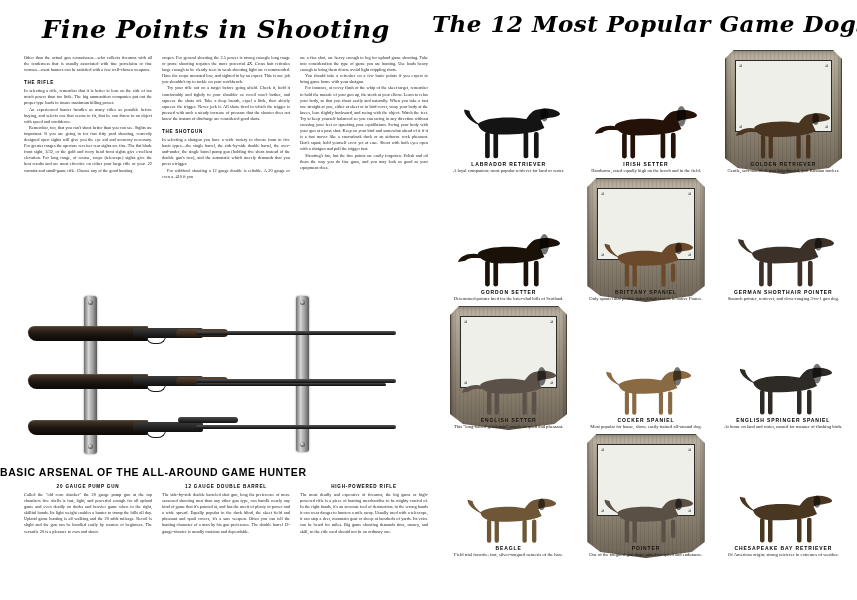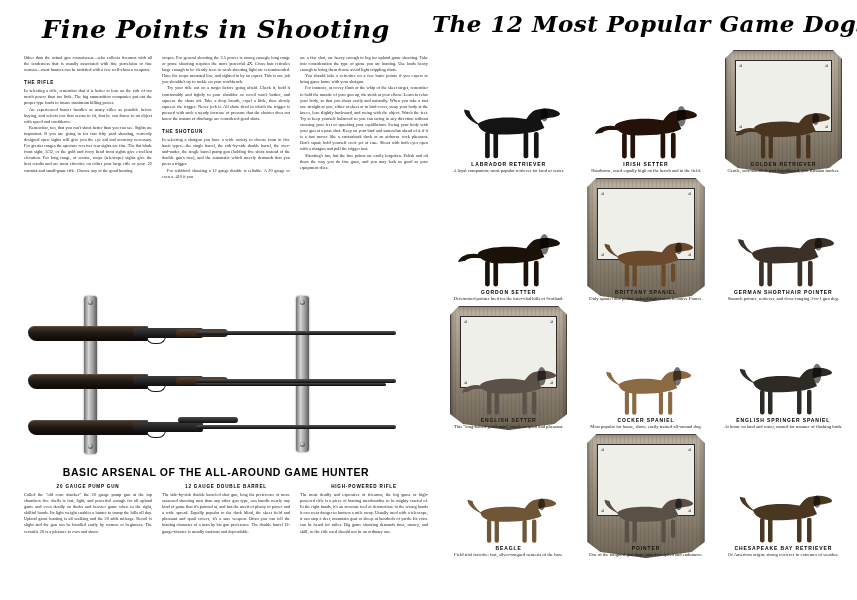--- a/index.html
+++ b/index.html
@@ -93,21 +93,21 @@
   .trig{
     position:absolute;left:118px;top:12px;width:18px;height:7px;
     border:1px solid #1b1b1b;border-top:none;border-radius:0 0 8px 8px;
   }
   .scope{
     position:absolute;left:150px;top:-1px;width:60px;height:6px;
     background:linear-gradient(180deg,#4b4b4b,#111);border-radius:3px;
   }
 
   .arsenal-head{
-    position:absolute;left:0;right:0;top:466px;text-align:center;
+    position:absolute;left:0;right:0;top:466px;
     font-family:"Liberation Sans",sans-serif;
     font-weight:bold;font-size:10.5px;letter-spacing:.6px;color:#000;
   }
   .gun-cols{
     position:absolute;left:24px;top:484px;width:404px;display:flex;gap:10px;
   }
   .gun-col{width:128px;}
   .gun-col h4{
     margin:0 0 3px 0;text-align:center;
     font-family:"Liberation Sans",sans-serif;

